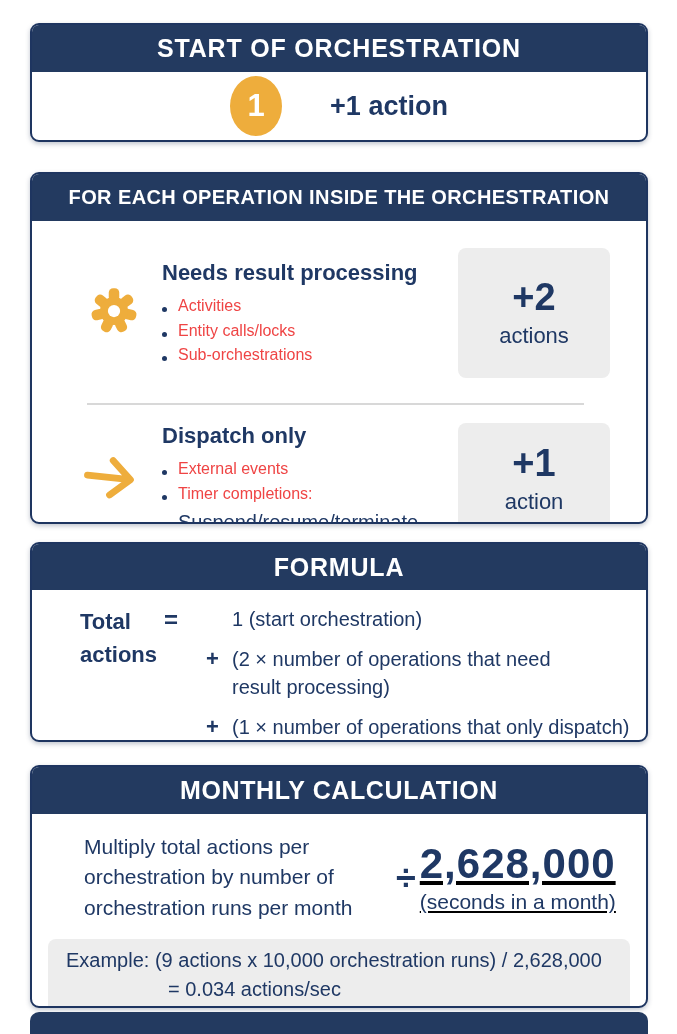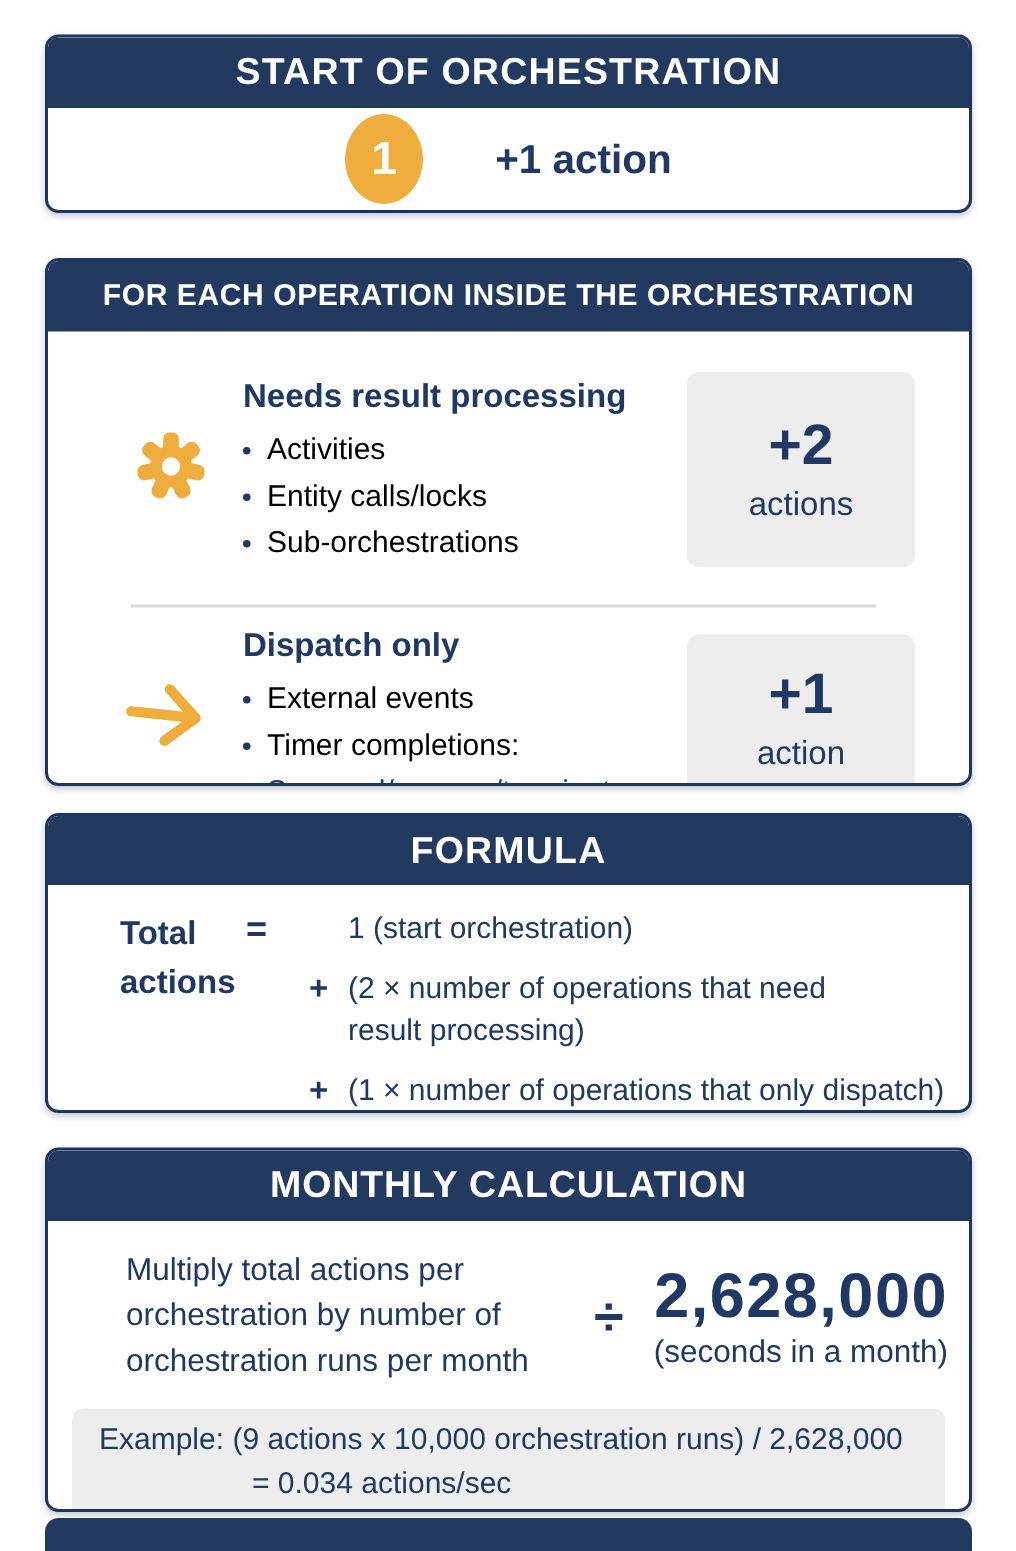--- a/index.html
+++ b/index.html
@@ -29,21 +29,21 @@
   .start-label{font-size:27px;font-weight:bold;color:#1f3864;}
   
   #card-operations{top:172px;height:352px;}
   #card-operations .card-header{height:47px;font-size:20px;letter-spacing:.4px;}
   .op-row{display:flex;align-items:center;padding:12px 36px 10px 34px;box-sizing:border-box;}
   .op-row.first{height:182px;}
   .op-row.second{height:147px;}
   .op-icon-col{width:96px;display:flex;justify-content:center;flex-shrink:0;}
   .op-content{flex:1;padding-top:2px;}
   .op-heading{font-size:22px;font-weight:bold;color:#1f3864;margin-bottom:8px;}
-  .bullet{display:flex;align-items:flex-start;gap:11px;font-size:20px;color:#000000;line-height:1.55;}
+  .bullet{display:flex;align-items:flex-start;gap:11px;font-size:16px;color:#ef4444;line-height:1.55;}
   .bullet .dot{width:5px;height:5px;border-radius:50%;background:#1f3864;margin-top:13px;flex-shrink:0;}
   .continuation{font-size:20px;color:#1f3864;line-height:1.55;margin-left:16px;}
   .value-box{
     width:152px;flex-shrink:0;background:#ededed;border-radius:8px;
     display:flex;flex-direction:column;align-items:center;justify-content:center;
   }
   .value-box.tall{height:130px;}
   .value-box.short{height:113px;}
   .value-num{font-size:38px;font-weight:bold;color:#1f3864;line-height:1;}
   .value-unit{font-size:22px;color:#1f3864;margin-top:7px;}
@@ -57,21 +57,21 @@
   .formula-terms{flex:1;font-size:20px;line-height:1.4;}
   .term{display:flex;gap:9px;margin-bottom:12px;}
   .term-op{font-size:22px;font-weight:bold;width:17px;flex-shrink:0;line-height:1.25;}
   .term-text{flex:1;}
   
   #card-monthly{top:765px;height:243px;}
   #card-monthly .card-header{height:47px;font-size:25px;letter-spacing:.6px;}
   .monthly-row{display:flex;align-items:center;padding:18px 14px 0 52px;}
   .monthly-desc{width:298px;font-size:21px;line-height:1.45;color:#1f3864;flex-shrink:0;}
   .divide-symbol{font-size:36px;font-weight:bold;color:#1f3864;margin:0 4px 0 14px;}
-  .big-block{flex:1;text-align:right;}
+  .big-block{flex:1;text-align:left;text-decoration:underline;}
   .big-number{font-size:42px;font-weight:bold;color:#1f3864;letter-spacing:1px;line-height:1.1;}
   .big-caption{font-size:21px;color:#1f3864;margin-top:3px;}
   .example-box{
     margin:16px 16px 0 16px;background:#ededed;border-radius:8px;
     padding:7px 10px 9px 18px;font-size:20px;color:#1f3864;line-height:1.45;
   }
   .example-line2{margin-left:102px;}
   
   .partial-bar{
     position:absolute;left:30px;top:1012px;width:618px;height:22px;

